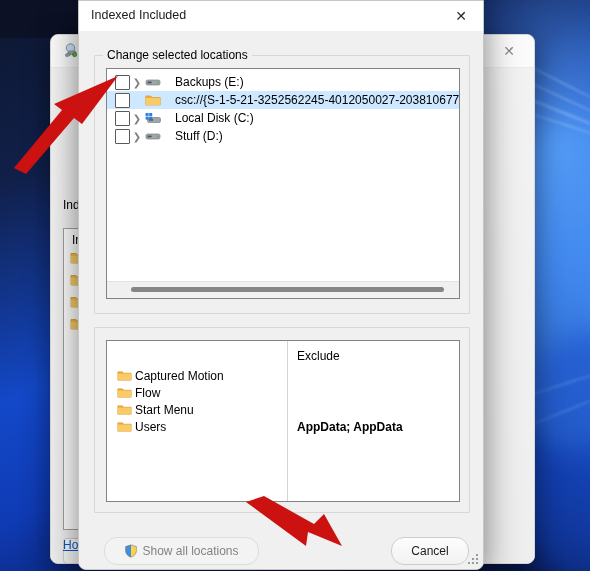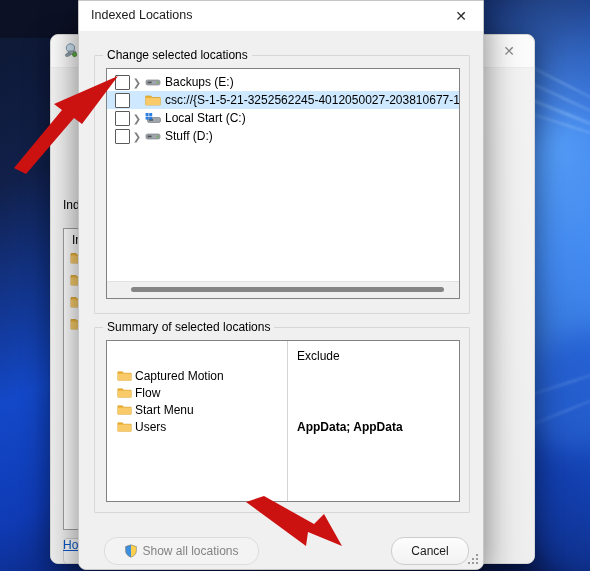--- a/index.html
+++ b/index.html
@@ -198,21 +198,21 @@
     flex: 0 0 auto;
   }
   .chev {
     width: 14px;
     flex: 0 0 auto;
     text-align: center;
     font-size: 10px;
     color: #808080;
   }
   .micon { width: 18px; flex: 0 0 auto; display:flex; align-items:center; justify-content:center; }
-  .tlabel { margin-left: 3px; }
+  .tlabel { margin-left: 13px; }
 
   .hscroll {
     position: absolute;
     left: 0; right: 0; bottom: 0;
     height: 16px;
     background: #f0f0f0;
     border-top: 1px solid #e2e2e2;
   }
   .hscroll .thumb {
     position: absolute;
@@ -328,21 +328,21 @@
     </div>
     <div class="bg-btn" style="left:12px;top:470px;width:48px;height:24px;"></div>
     <div class="bg-link" style="left:12px;top:470px;">How</div>
     <div class="bg-link" style="left:12px;top:494px;">Trou</div>
 
   </div>
 </div>
 
 <div id="dialog">
   <div class="titlebar">
-    <div class="ttl">Indexed Locations</div>
+    <div class="ttl">Indexed Included</div>
     <div class="closebtn">✕</div>
   </div>
 
   <div class="dlgbody">
 
     <div class="group" style="left:15px;top:24px;width:374px;height:257px;">
       <span class="legend">Change selected locations</span>
 
       <div class="treebox" style="left:11px;top:12px;width:352px;height:229px;">
 
@@ -377,21 +377,21 @@
           <span class="micon">
             <svg width="16" height="13" viewBox="0 0 16 13">
               <rect x="2.5" y="5.5" width="13" height="5" rx="1.6" fill="#9fa5aa" stroke="#7d8388" stroke-width="0.7"></rect>
               <rect x="4" y="7" width="4" height="1.7" fill="#4d5256"></rect>
               <rect x="0.6" y="1" width="3" height="3" fill="#2f7fe0"></rect>
                 <rect x="4.2" y="1" width="3" height="3" fill="#2f7fe0"></rect>
               <rect x="0.6" y="4.6" width="3" height="3" fill="#2f7fe0"></rect>
                 <rect x="4.2" y="4.6" width="3" height="3" fill="#2f7fe0"></rect>
             </svg>
           </span>
-          <span class="tlabel">Local Start (C:)</span>
+          <span class="tlabel">Local Disk (C:)</span>
         </div>
 
         <div class="trow">
           <span class="cbx"></span>
           <span class="chev">❯</span>
           <span class="micon">
             <svg width="16" height="12" viewBox="0 0 16 12">
                 <rect x="1" y="4" width="14" height="5" rx="1.6" fill="#9fa5aa" stroke="#7d8388" stroke-width="0.7"></rect>
                 <rect x="2.6" y="5.6" width="4" height="1.7" fill="#4d5256"></rect>
                 <circle cx="12.6" cy="6.5" r="0.9" fill="#5fb33f"></circle>
@@ -400,21 +400,20 @@
           <span class="tlabel">Stuff (D:)</span>
         </div>
 
         <div class="hscroll">
           <div class="thumb"></div>
         </div>
       </div>
     </div>
 
     <div class="group" style="left:15px;top:296px;width:374px;height:184px;">
-      <span class="legend">Summary of selected locations</span>
 
       <div class="sumbox" style="left:11px;top:12px;width:352px;height:160px;">
         <div class="sumcol-div" style="left:180px;"></div>
 
         <div class="sumhdr" style="left:190px;top:8px;">Exclude</div>
 
         <div class="sumrow" style="left:10px;top:28px;">
           <svg width="15" height="12" viewBox="0 0 16 13">
               <path d="M0.8 2h5l1.3 1.5H15.2V11H0.8z" fill="#eeb033" stroke="#d79d22" stroke-width="0.7"></path>
               <path d="M0.8 4h14.4v7H0.8z" fill="#f8cb68"></path>

